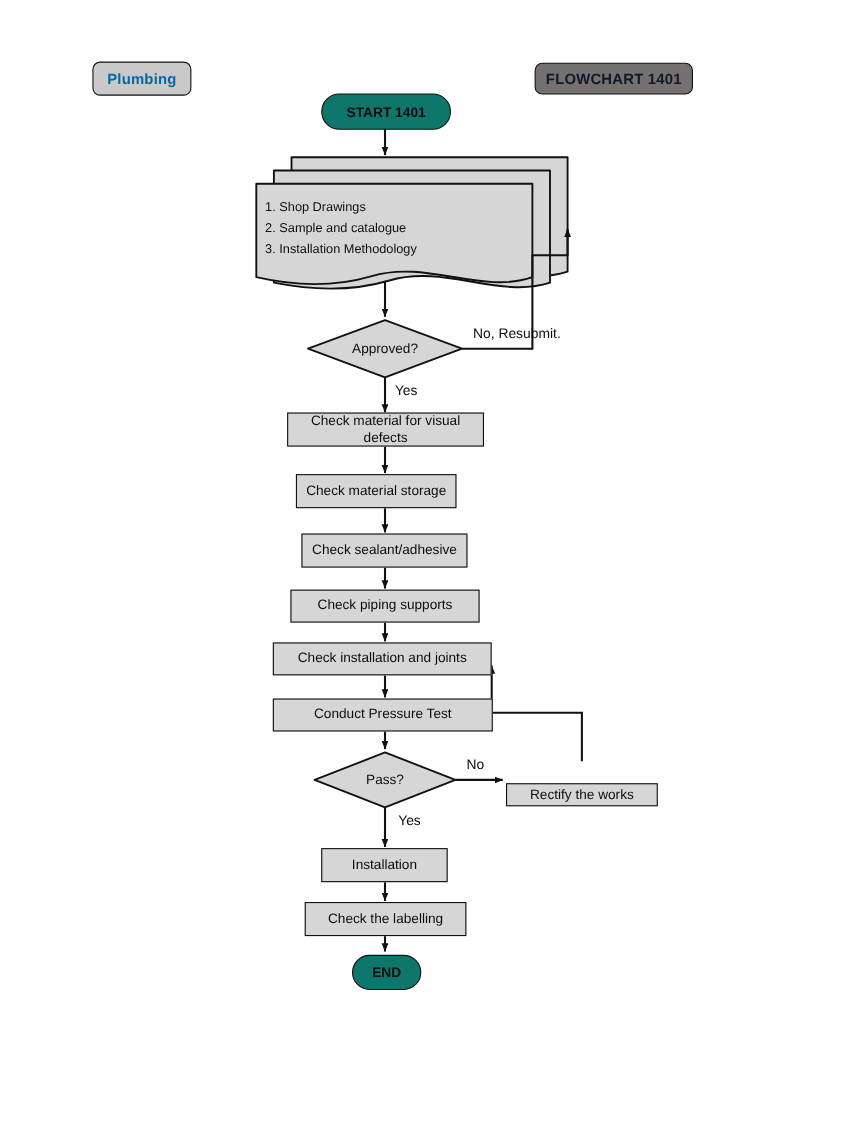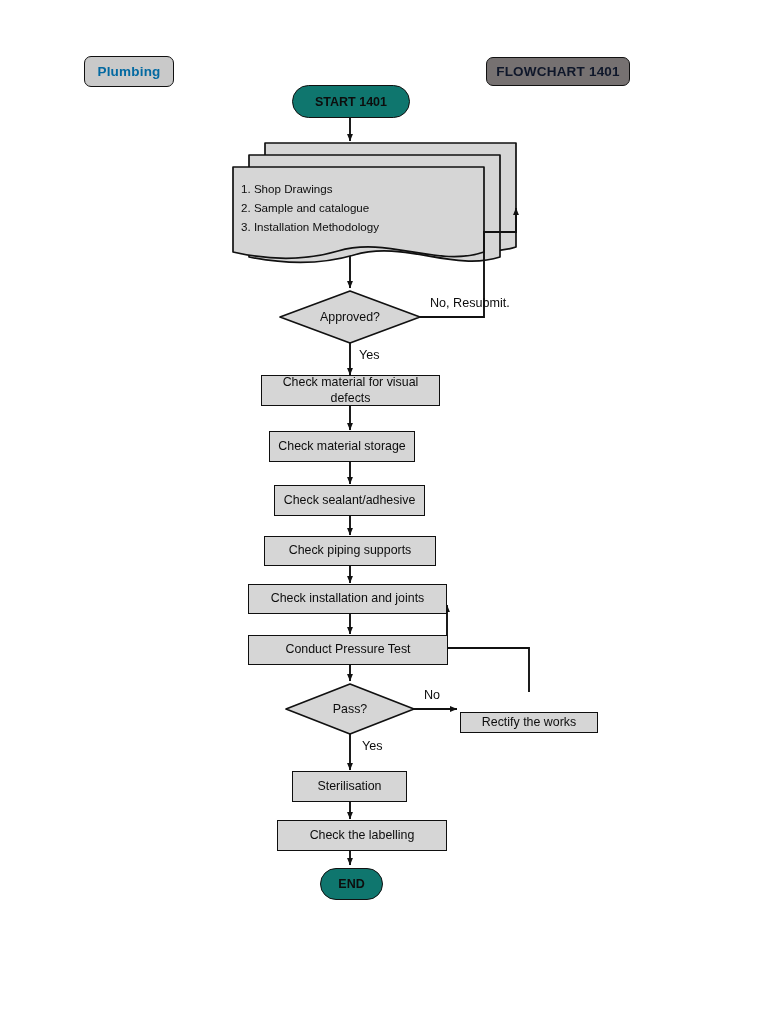--- a/index.html
+++ b/index.html
@@ -168,14 +168,14 @@
 <div class="edge-label" style="left:424px; top:688px;">No</div>
 <div class="edge-label" style="left:362px; top:739px;">Yes</div>
 
 <div class="process" style="left:261px; top:375px; width:179px; height:31px;">Check material for visual defects</div>
 <div class="process" style="left:269px; top:431px; width:146px; height:31px;">Check material storage</div>
 <div class="process" style="left:274px; top:485px; width:151px; height:31px;text-align:center;">Check sealant/adhesive</div>
 <div class="process" style="left:264px; top:536px; width:172px; height:30px;">Check piping supports</div>
 <div class="process" style="left:248px; top:584px; width:199px; height:30px;">Check installation and joints</div>
 <div class="process" style="left:248px; top:635px; width:200px; height:30px;">Conduct Pressure Test</div>
 <div class="process" style="left:460px; top:692px; width:138px; height:21px;margin-top:20px;">Rectify the works</div>
-<div class="process" style="left:292px; top:771px; width:115px; height:31px;">Sterilisation</div>
-<div class="process" style="left:277px; top:820px; width:170px; height:31px;">Check the labelling</div>
+<div class="process" style="left:292px; top:771px; width:115px; height:31px;">Installation</div>
+<div class="process" style="left:277px; top:820px; width:147px; height:31px;">Check the labelling</div>
 
 </body></html>

